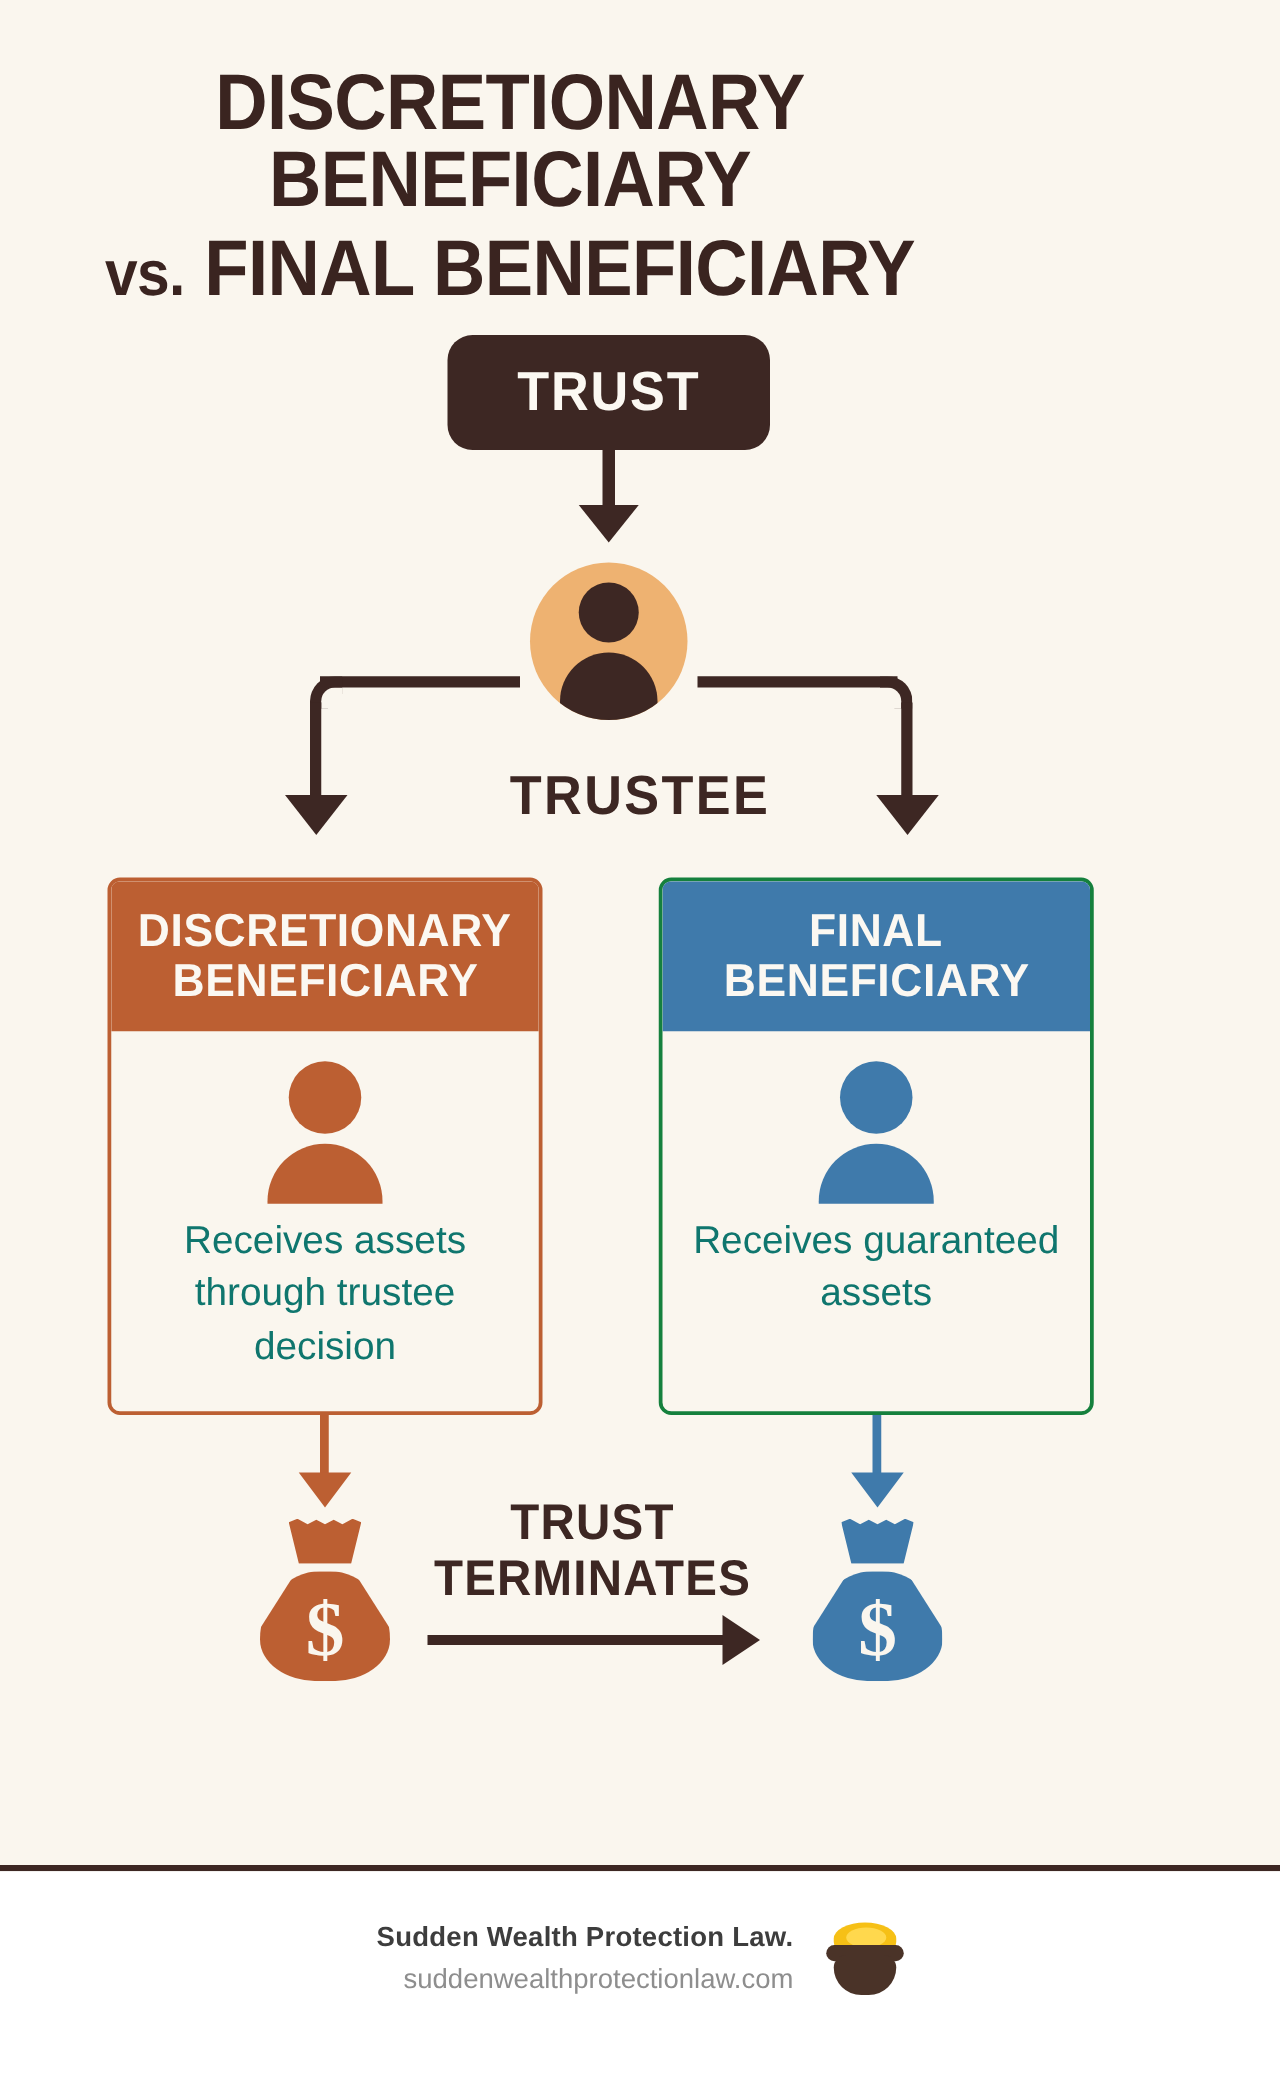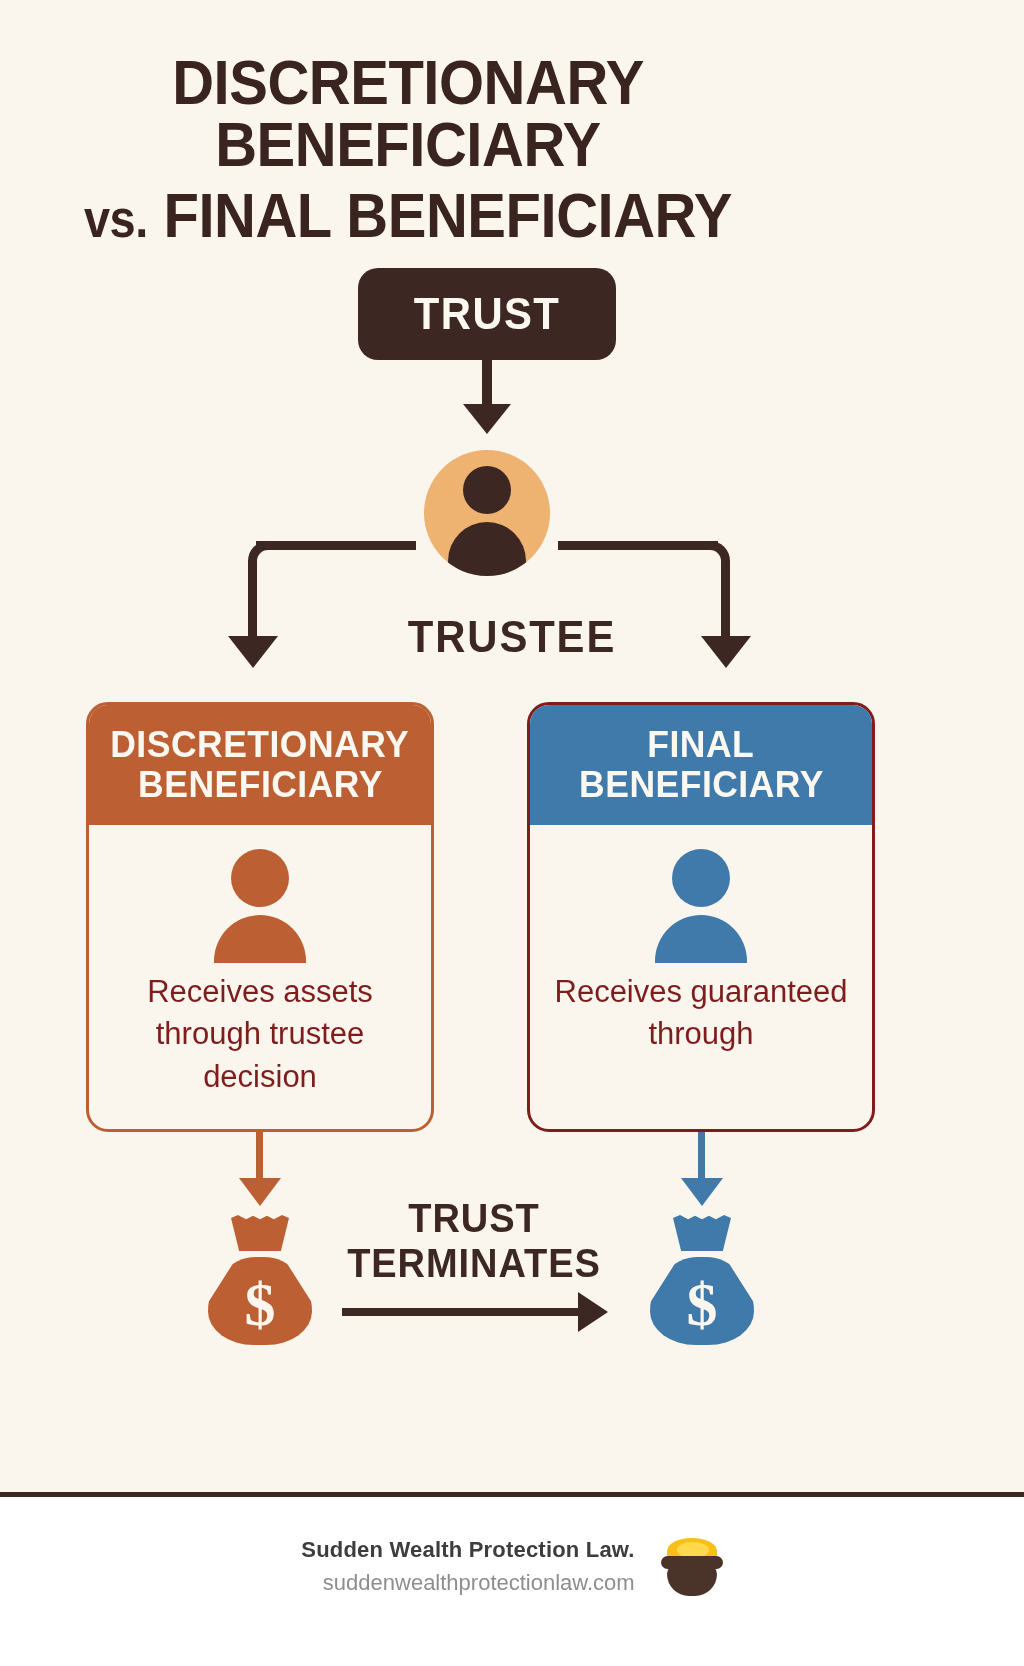--- a/index.html
+++ b/index.html
@@ -89,25 +89,25 @@
   .split-v-left{ position:absolute; left:248px; top:562px; width:9px; height:78px; background:#3d2723; }
   .split-v-right{ position:absolute; left:721px; top:562px; width:9px; height:78px; background:#3d2723; }
   .ah2{ left:228px; top:636px; border-top:32px solid #3d2723;
         border-left:25px solid transparent; border-right:25px solid transparent;}
   .ah3{ left:701px; top:636px; border-top:32px solid #3d2723;
         border-left:25px solid transparent; border-right:25px solid transparent;}
 
   
   .card{
     position:absolute; top:702px; width:348px; height:430px;
-    border-radius:22px; overflow:hidden;
+    border-radius:10px; overflow:hidden;
     background:#faf6ee;
   }
   .card.left{ left:86px; border:3px solid #bc5f32; }
-  .card.right{ left:527px; border:3px solid #7f1d1d; }
+  .card.right{ left:527px; border:3px solid #15803d; }
   .card-head{
     height:120px; display:flex; flex-direction:column;
     align-items:center; justify-content:center; text-align:center;
   }
   .card.left .card-head{ background:#bc5f32; }
   .card.right .card-head{ background:#3f7aab; }
   .card-head div{
     color:#fbf8f2; font-weight:bold; font-size:37px; line-height:1.08;
     letter-spacing:0.5px;
     font-family:"Liberation Sans Narrow","Liberation Sans",sans-serif;
@@ -123,21 +123,21 @@
     width:58px; height:58px; border-radius:50%;
   }
   .person .body{
     position:absolute; left:50%; top:66px; transform:translateX(-50%);
     width:92px; height:48px;
     border-top-left-radius:46px; border-top-right-radius:46px;
   }
   .card.left .person .head, .card.left .person .body{ background:#bc5f32; }
   .card.right .person .head, .card.right .person .body{ background:#3f7aab; }
   .card-text{
-    margin-top:18px; text-align:center; color:#7f1d1d;
+    margin-top:18px; text-align:center; color:#0f766e;
     font-size:31px; line-height:1.37; padding:0 14px;
     font-family:"Liberation Sans", sans-serif;
   }
   .c-stem-l{ position:absolute; left:256px; top:1132px; width:7px; height:50px; background:#bc5f32; }
   .c-stem-r{ position:absolute; left:698px; top:1132px; width:7px; height:50px; background:#3f7aab; }
   .ah4{ left:239px; top:1178px; border-top:28px solid #bc5f32;
         border-left:21px solid transparent; border-right:21px solid transparent;}
   .ah5{ left:681px; top:1178px; border-top:28px solid #3f7aab;
         border-left:21px solid transparent; border-right:21px solid transparent;}
 
@@ -259,21 +259,21 @@
   <div class="card right">
     <div class="card-head">
       <div>FINAL</div>
       <div>BENEFICIARY</div>
     </div>
     <div class="card-body">
       <div class="person">
         <div class="head"></div>
         <div class="body"></div>
       </div>
-      <div class="card-text">Receives guaranteed through</div>
+      <div class="card-text">Receives guaranteed assets</div>
     </div>
   </div>
 
   <div class="c-stem-l"></div>
   <div class="c-stem-r"></div>
   <div class="arrowhead-dn ah4"></div>
   <div class="arrowhead-dn ah5"></div>
 
   <div class="bag l">
     <div class="bag-knot"></div>

